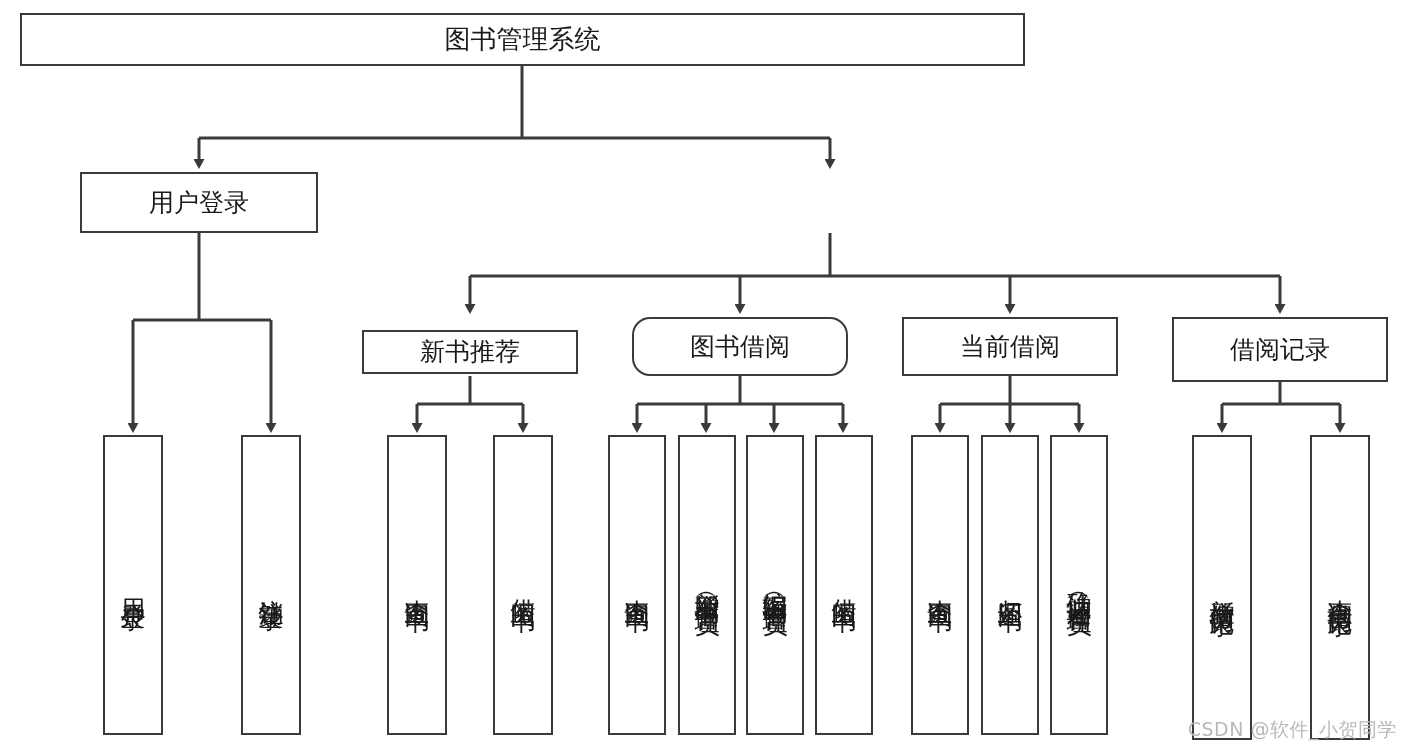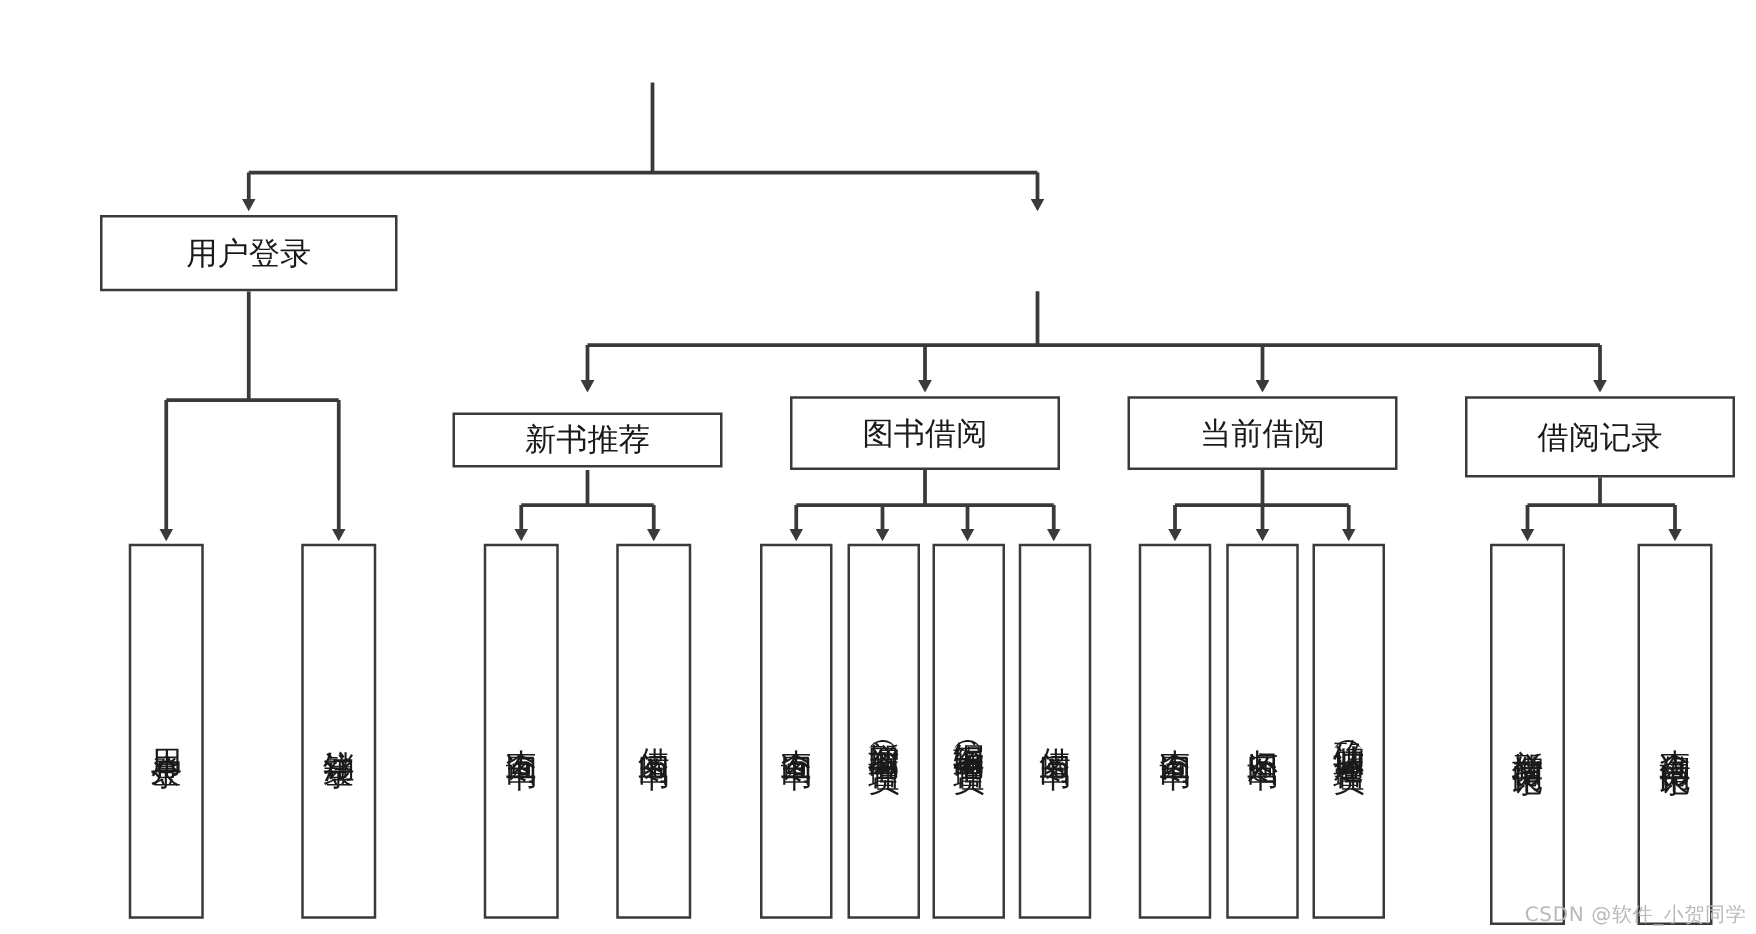--- a/index.html
+++ b/index.html
@@ -58,21 +58,21 @@
     writing-mode: vertical-rl;
     text-orientation: upright;
     letter-spacing: 3px;
     white-space: nowrap;
     line-height: 1;
   }
   .watermark {
     position: absolute;
     right: 8px;
     bottom: 4px;
-    font-size: 16px;
+    font-size: 19px;
     color: #b9b9b9;
     letter-spacing: 0.5px;
     white-space: nowrap;
   }
 </style>
 </head>
 <body>
 
 <div id="canvas">
 
@@ -122,31 +122,34 @@
       <path d="M1010,404 L1010,424" marker-end="url(#arrow)"></path>
       <path d="M1079,404 L1079,424" marker-end="url(#arrow)"></path>
 
       <path d="M1280,376 L1280,404"></path>
       <path d="M1222,404 L1340,404"></path>
       <path d="M1222,404 L1222,424" marker-end="url(#arrow)"></path>
       <path d="M1340,404 L1340,424" marker-end="url(#arrow)"></path>
     </g>
   </svg>
 
+  <div class="node root" style="left:20px; top:13px; width:1005px; height:53px;">
+    <span class="label">图书管理系统</span>
+  </div>
 
   <div class="node h" style="left:80px; top:172px; width:238px; height:61px;">
     <span class="label">用户登录</span>
   </div>
 
 
   <div class="node h" style="left:362px; top:330px; width:216px; height:44px;">
     <span class="label">新书推荐</span>
   </div>
 
-  <div class="node h" style="left:632px; top:317px; width:216px; height:59px;">
+  <div class="node h" style="left:632px; top:317px; width:216px; height:59px;border-radius:18px;">
     <span class="label">图书借阅</span>
   </div>
 
   <div class="node h" style="left:902px; top:317px; width:216px; height:59px;">
     <span class="label">当前借阅</span>
   </div>
 
   <div class="node h" style="left:1172px; top:317px; width:216px; height:65px;">
     <span class="label">借阅记录</span>
   </div>

